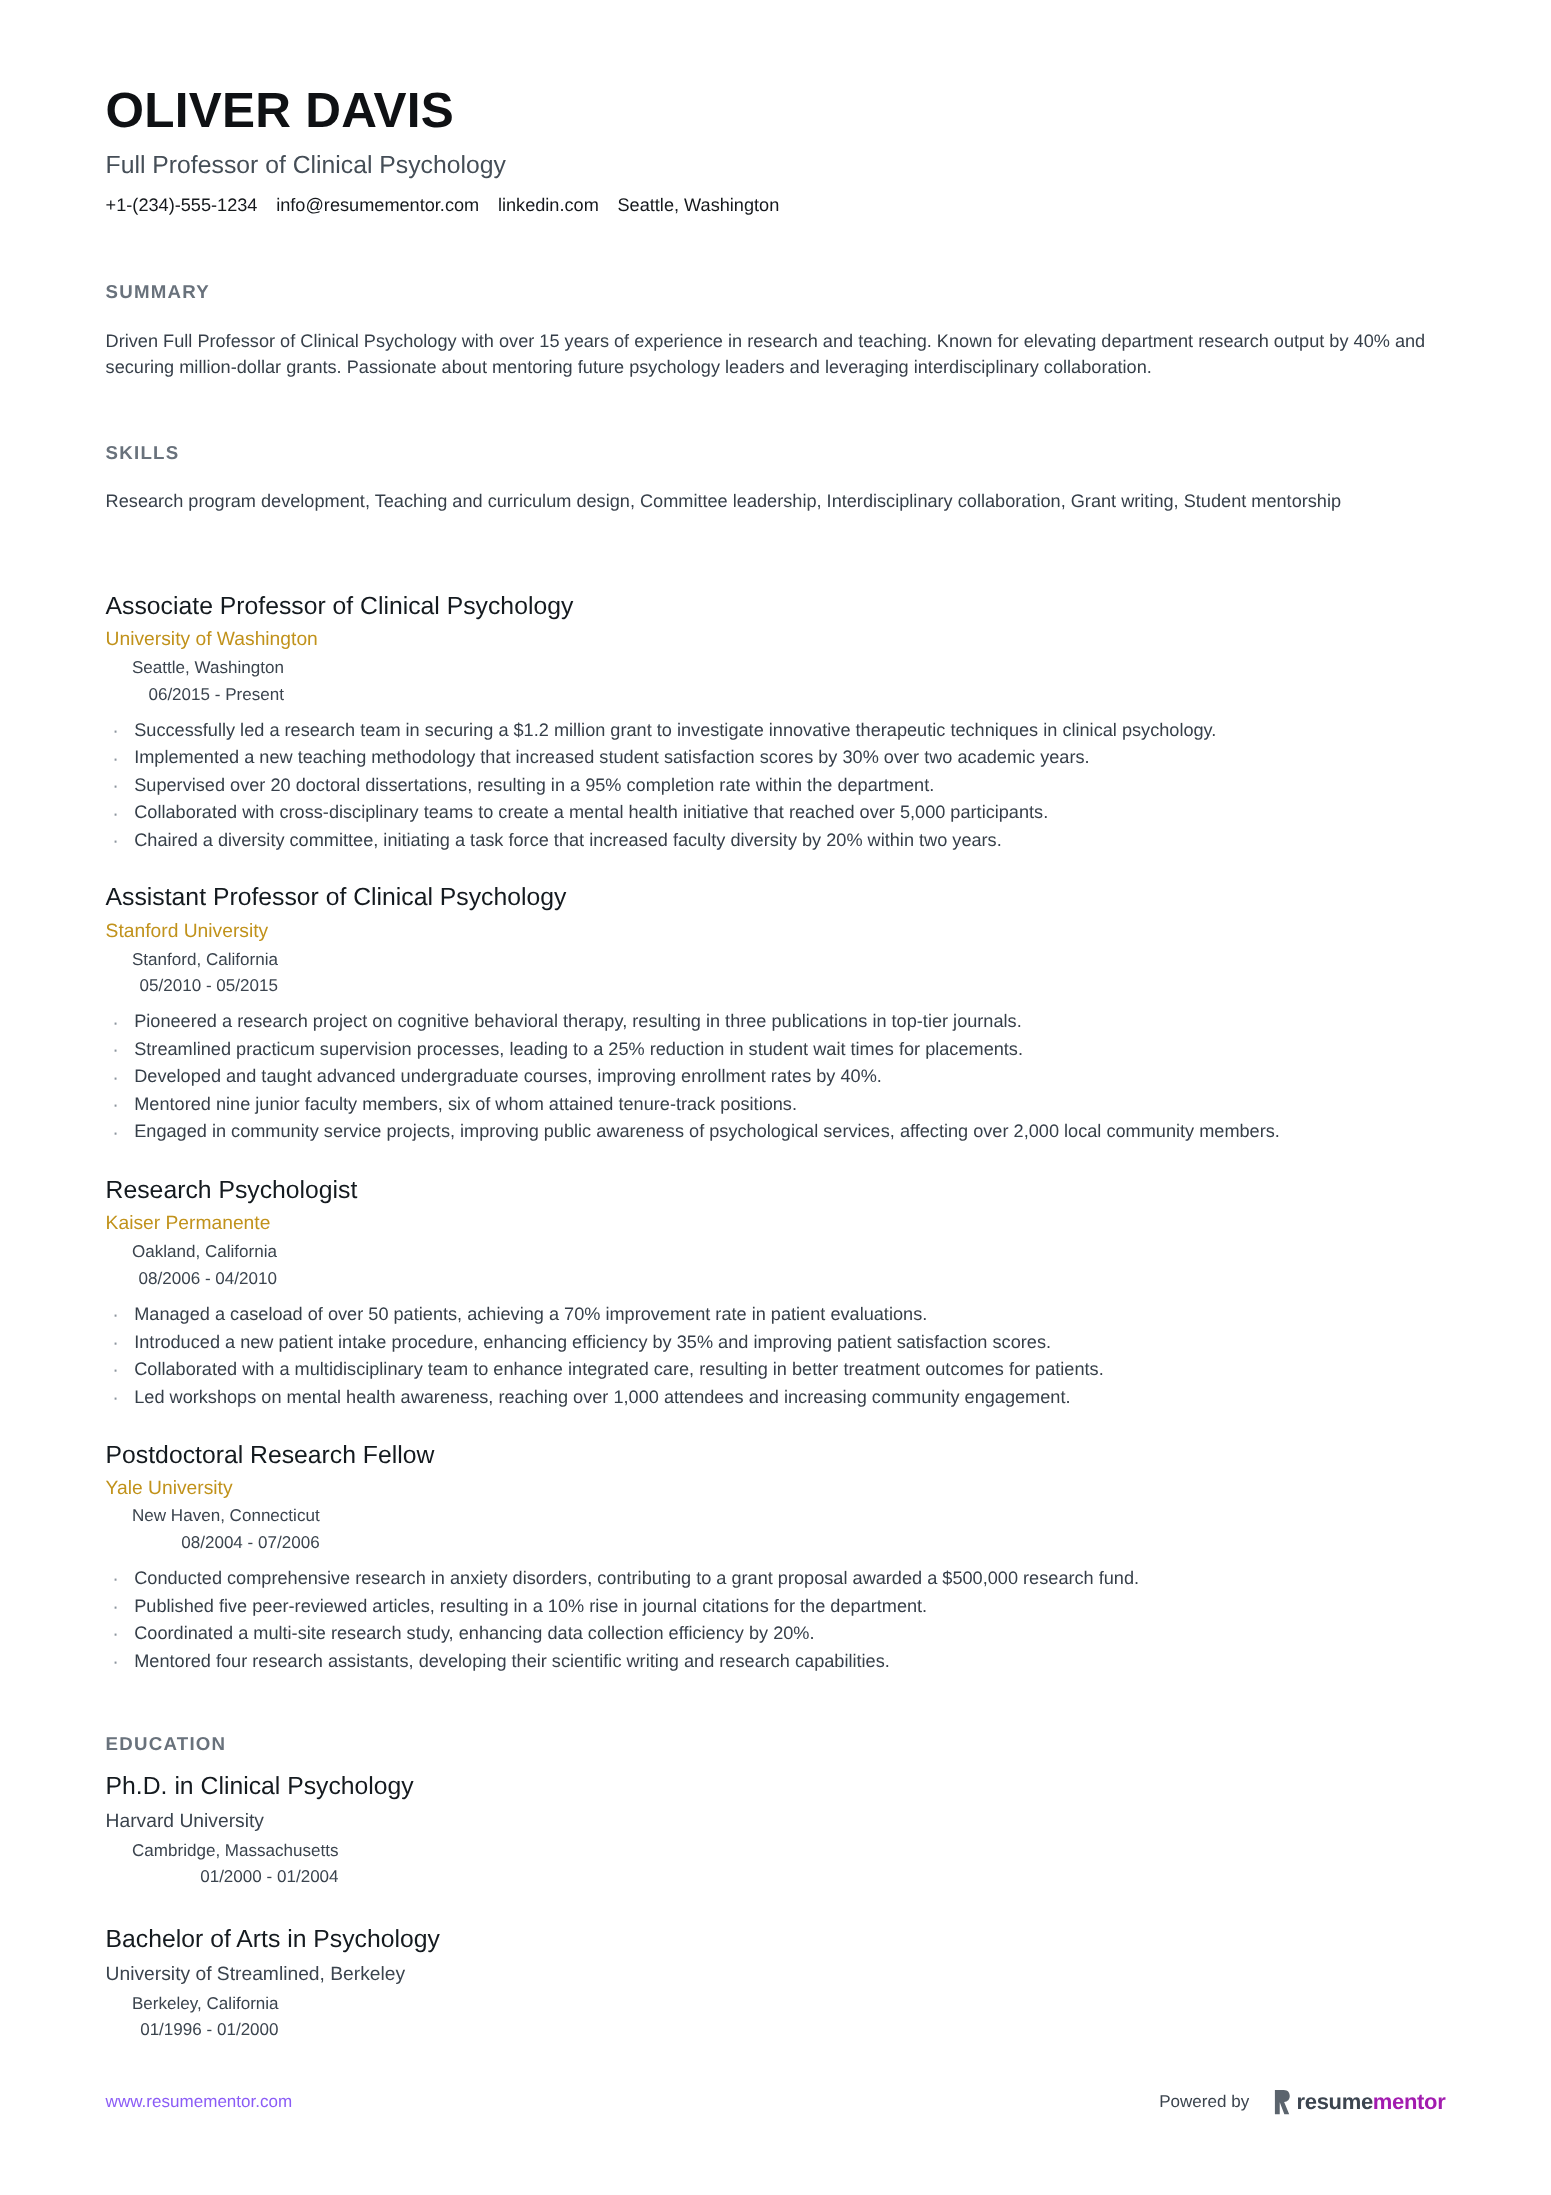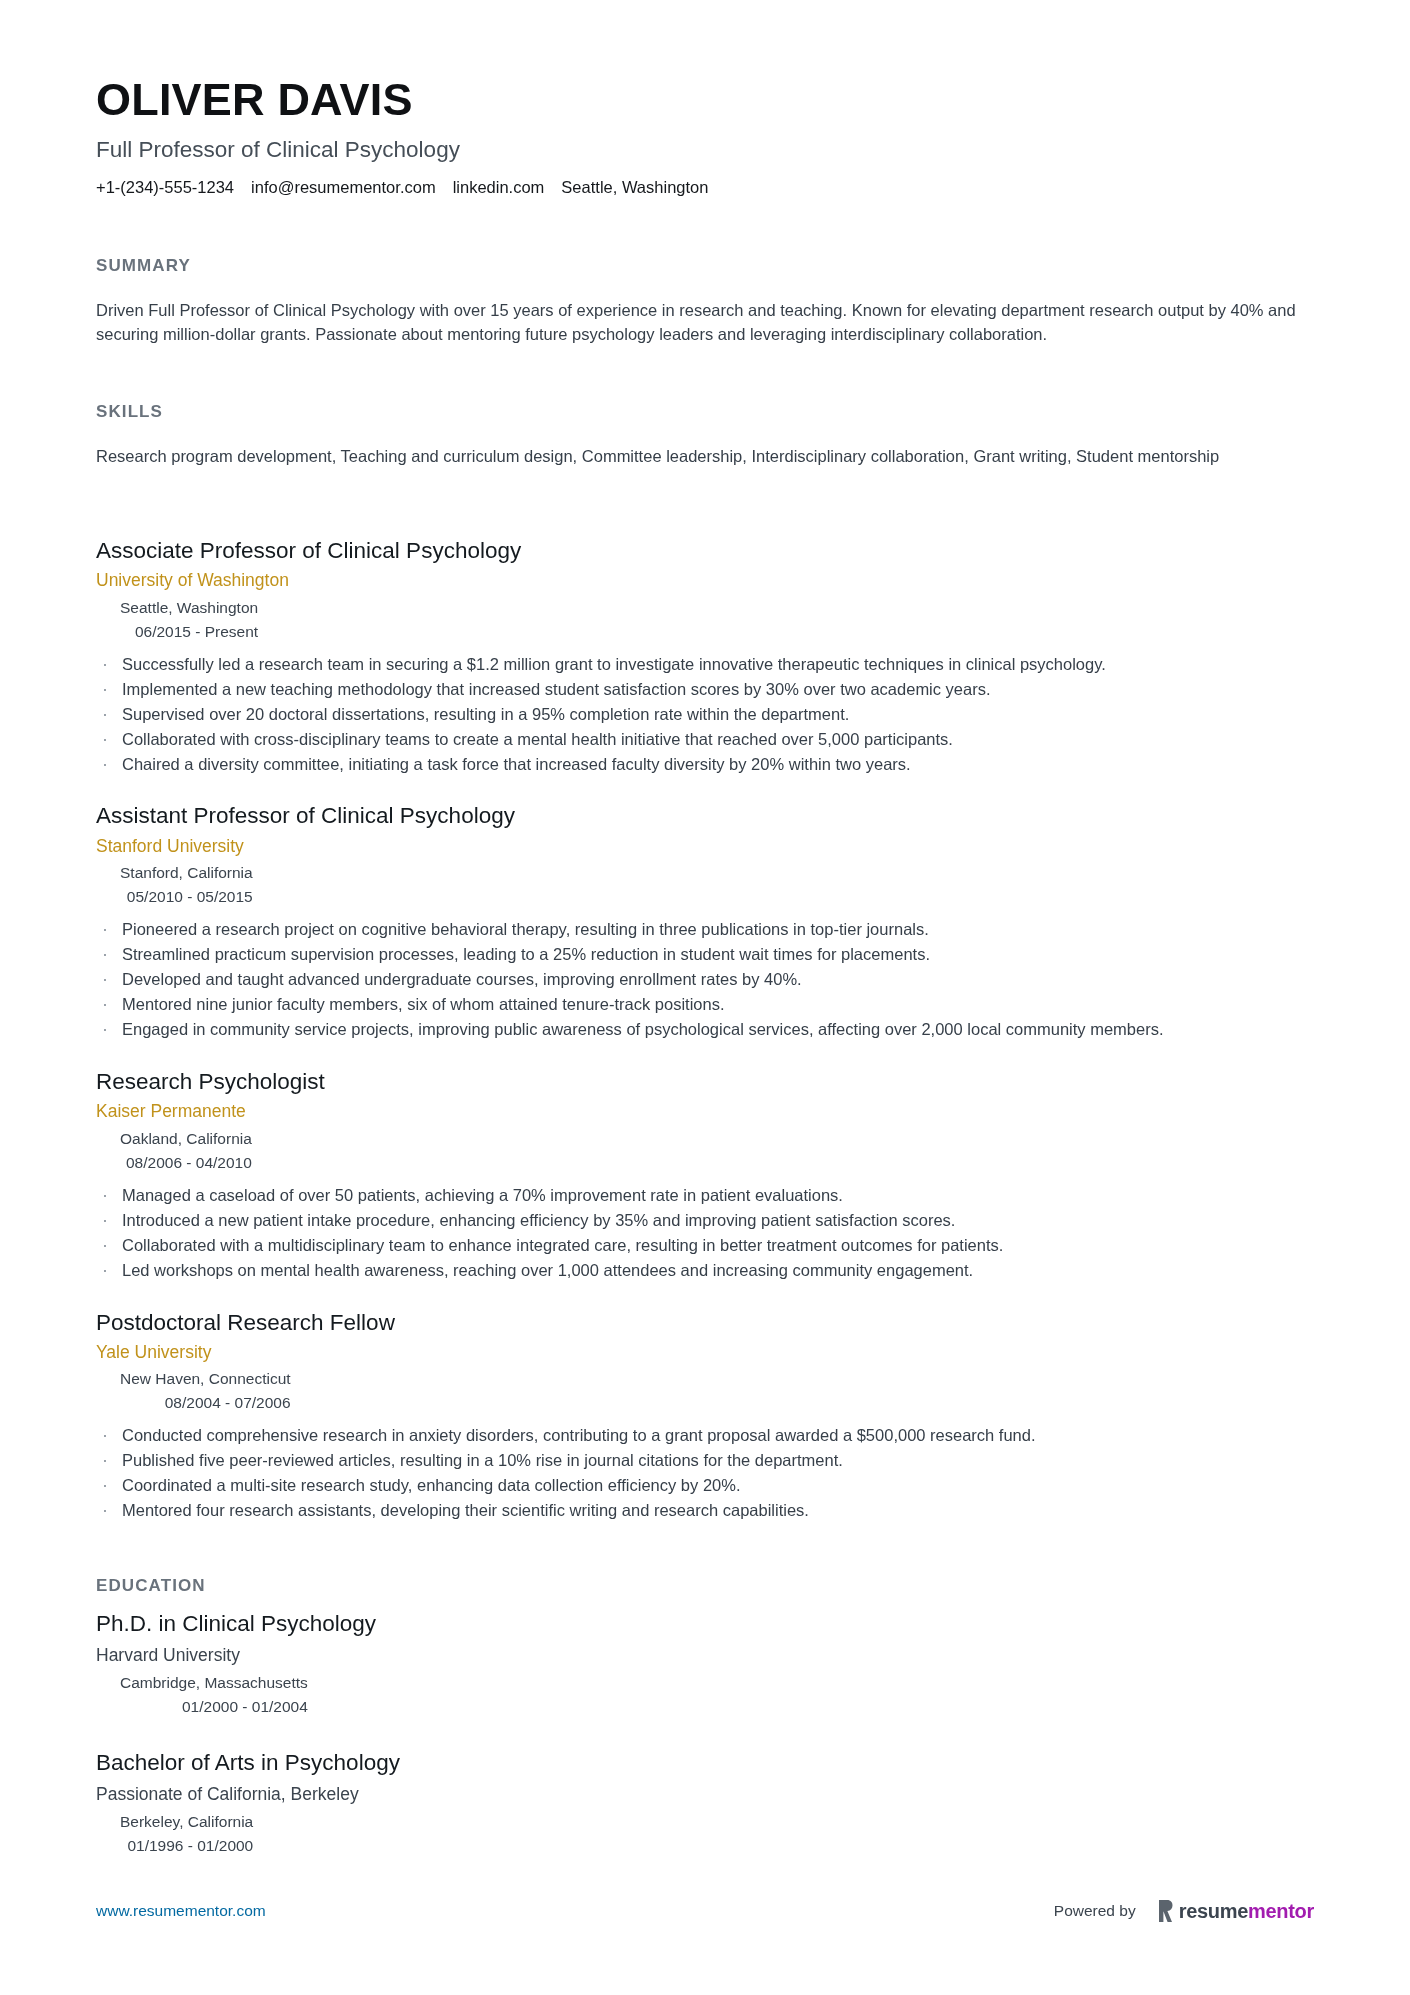--- a/index.html
+++ b/index.html
@@ -161,21 +161,21 @@
     position: absolute;
     left: 96px;
     right: 96px;
     bottom: 72px;
     display: flex;
     justify-content: space-between;
     align-items: center;
   }
   .footer-url {
     font-size: 15.5px;
-    color: #0369a1;
+    color: #8b5cf6;
   }
   .footer-right {
     display: flex;
     align-items: center;
     justify-content: center;
   }
   .powered-by {
     font-size: 15.5px;
     color: #3b444e;
     margin-right: 22px;
@@ -321,21 +321,21 @@
               <div class="entry-right">
                 <div class="entry-loc">Cambridge, Massachusetts</div>
                 <div class="entry-date">01/2000 - 01/2004</div>
               </div>
             </div>
           </div>
           <div class="edu-entry">
             <div class="entry-head">
               <div class="entry-left">
                 <div class="edu-title">Bachelor of Arts in Psychology</div>
-                <div class="edu-school">Passionate of California, Berkeley</div>
+                <div class="edu-school">University of Streamlined, Berkeley</div>
               </div>
               <div class="entry-right">
                 <div class="entry-loc">Berkeley, California</div>
                 <div class="entry-date">01/1996 - 01/2000</div>
               </div>
             </div>
           </div>
         </div>
     </div>
 

